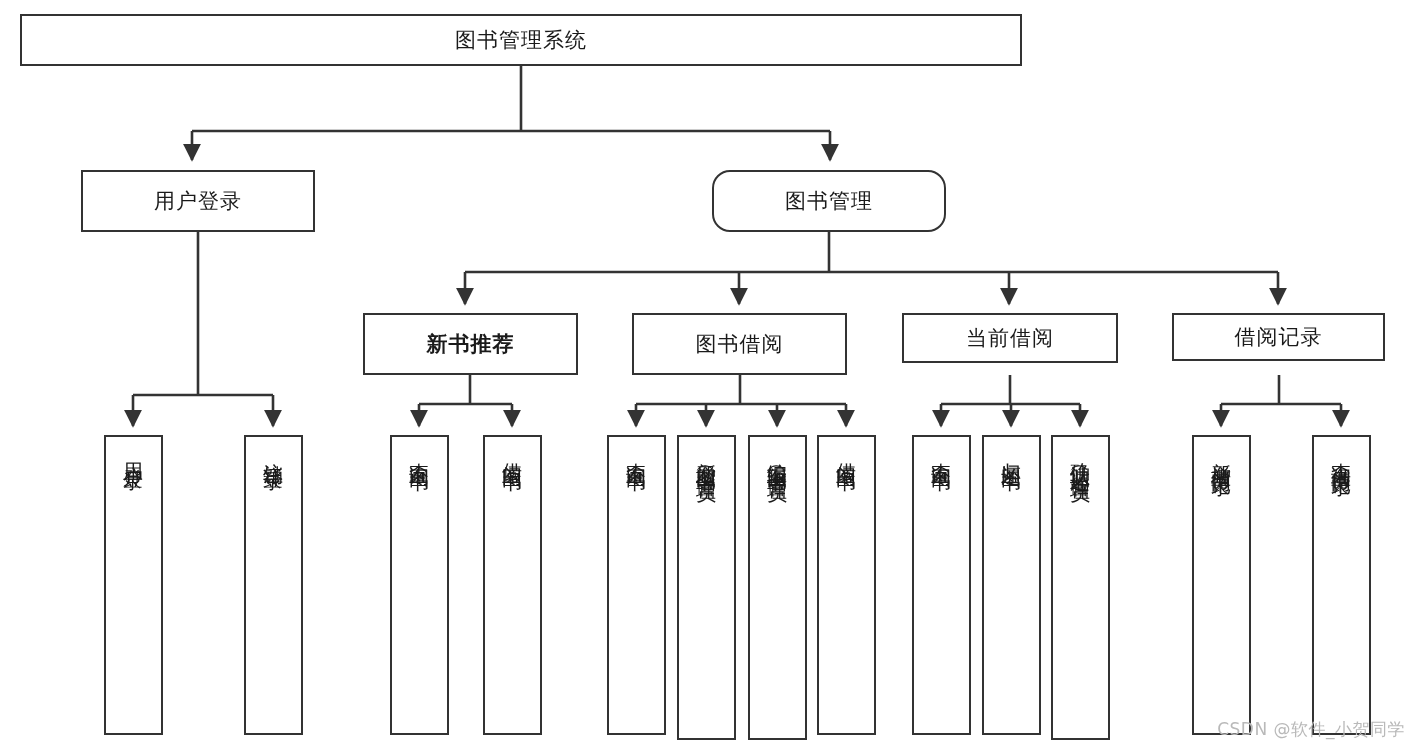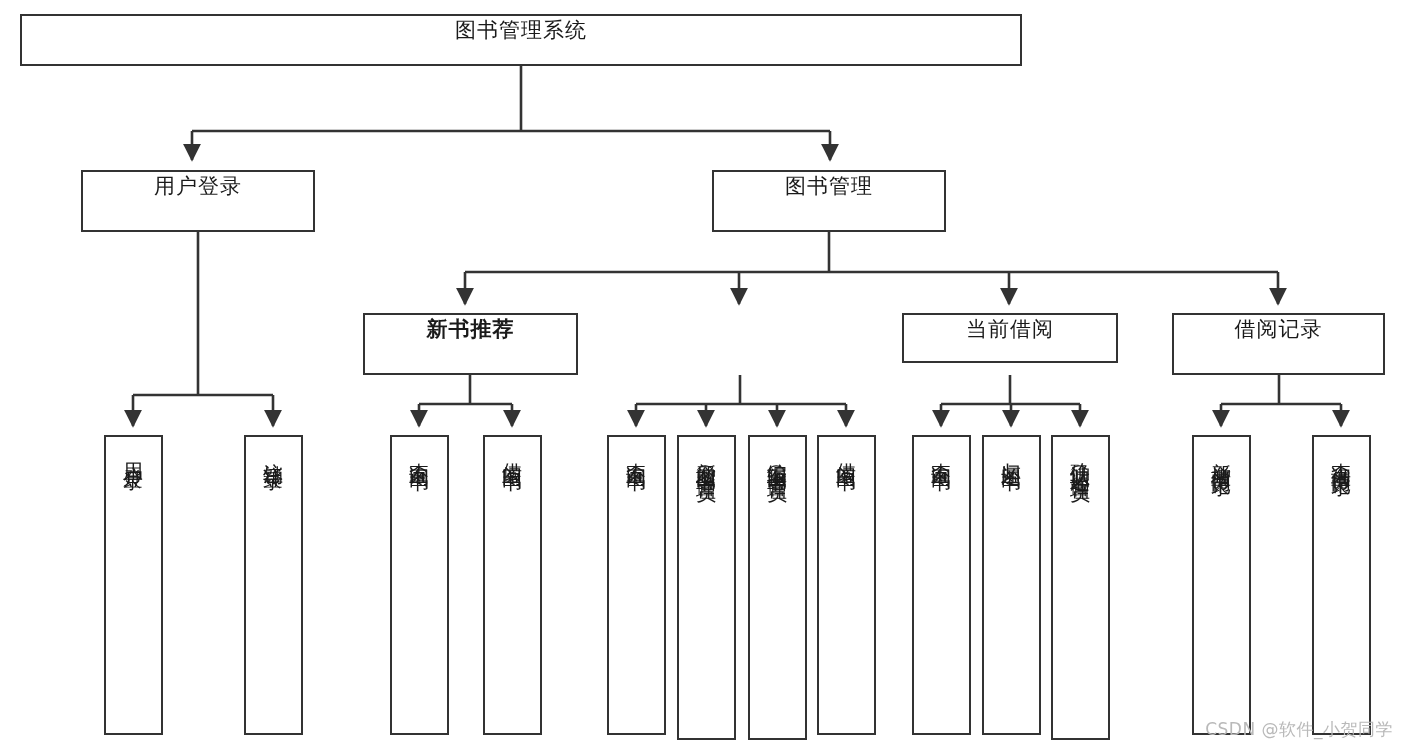--- a/index.html
+++ b/index.html
@@ -22,21 +22,21 @@
     width: 1405px;
     height: 747px;
     pointer-events: none;
   }
   .node {
     position: absolute;
     box-sizing: border-box;
     border: 2px solid #333333;
     background: #ffffff;
     display: flex;
-    align-items: flex-start;
+    align-items: center;
     justify-content: center;
     color: #1a1a1a;
   }
   .node.h-node {
     font-size: 21px;
     letter-spacing: 1px;
   }
   .node.v-node {
     font-size: 20px;
     padding-top: 10px;
@@ -49,21 +49,21 @@
     text-orientation: upright;
     letter-spacing: 3px;
     line-height: 1;
     white-space: nowrap;
   }
   .h-label {
     white-space: nowrap;
   }
   #watermark {
     position: absolute;
-    right: 12px;
+    right: 0;
     bottom: 6px;
     font-size: 17px;
     color: #b9b9b9;
     letter-spacing: 0.5px;
     white-space: nowrap;
   }
 </style>
 </head>
 <body>
 
@@ -119,31 +119,34 @@
     </g>
   </svg>
 
   <div class="node h-node" id="node-root" style="left: 20px; top: 14px; width: 1002px; height: 52px;">
     <span class="h-label">图书管理系统</span>
   </div>
 
   <div class="node h-node" id="l2-0" style="left: 81px; top: 170px; width: 234px; height: 62px;">
     <span class="h-label">用户登录</span>
   </div>
-  <div class="node h-node" id="l2-1" style="left: 712px; top: 170px; width: 234px; height: 62px;">
+  <div class="node h-node" id="l2-1" style="left: 712px; top: 170px; width: 234px; height: 62px; border-radius: 18px;">
     <span class="h-label">图书管理</span>
   </div>
 
   <div class="node h-node" id="l3-0" style="left: 363px; top: 313px; width: 215px; height: 62px; font-weight: bold;">
     <span class="h-label">新书推荐</span>
   </div>
+  <div class="node h-node" id="l3-1" style="left: 632px; top: 313px; width: 215px; height: 62px;">
+    <span class="h-label">图书借阅</span>
+  </div>
   <div class="node h-node" id="l3-2" style="left: 902px; top: 313px; width: 216px; height: 50px;">
     <span class="h-label">当前借阅</span>
   </div>
-  <div class="node h-node" id="l3-3" style="left: 1172px; top: 313px; width: 213px; height: 62px;">
+  <div class="node h-node" id="l3-3" style="left: 1172px; top: 313px; width: 213px; height: 48px;">
     <span class="h-label">借阅记录</span>
   </div>
 
   <div class="node v-node" id="leaf-0" style="left: 104px; top: 435px; width: 59px; height: 300px;">
     <span class="v-label">用户登录</span>
   </div>
   <div class="node v-node" id="leaf-1" style="left: 244px; top: 435px; width: 59px; height: 300px;">
     <span class="v-label">注销登录</span>
   </div>
   <div class="node v-node" id="leaf-2" style="left: 390px; top: 435px; width: 59px; height: 300px;">

